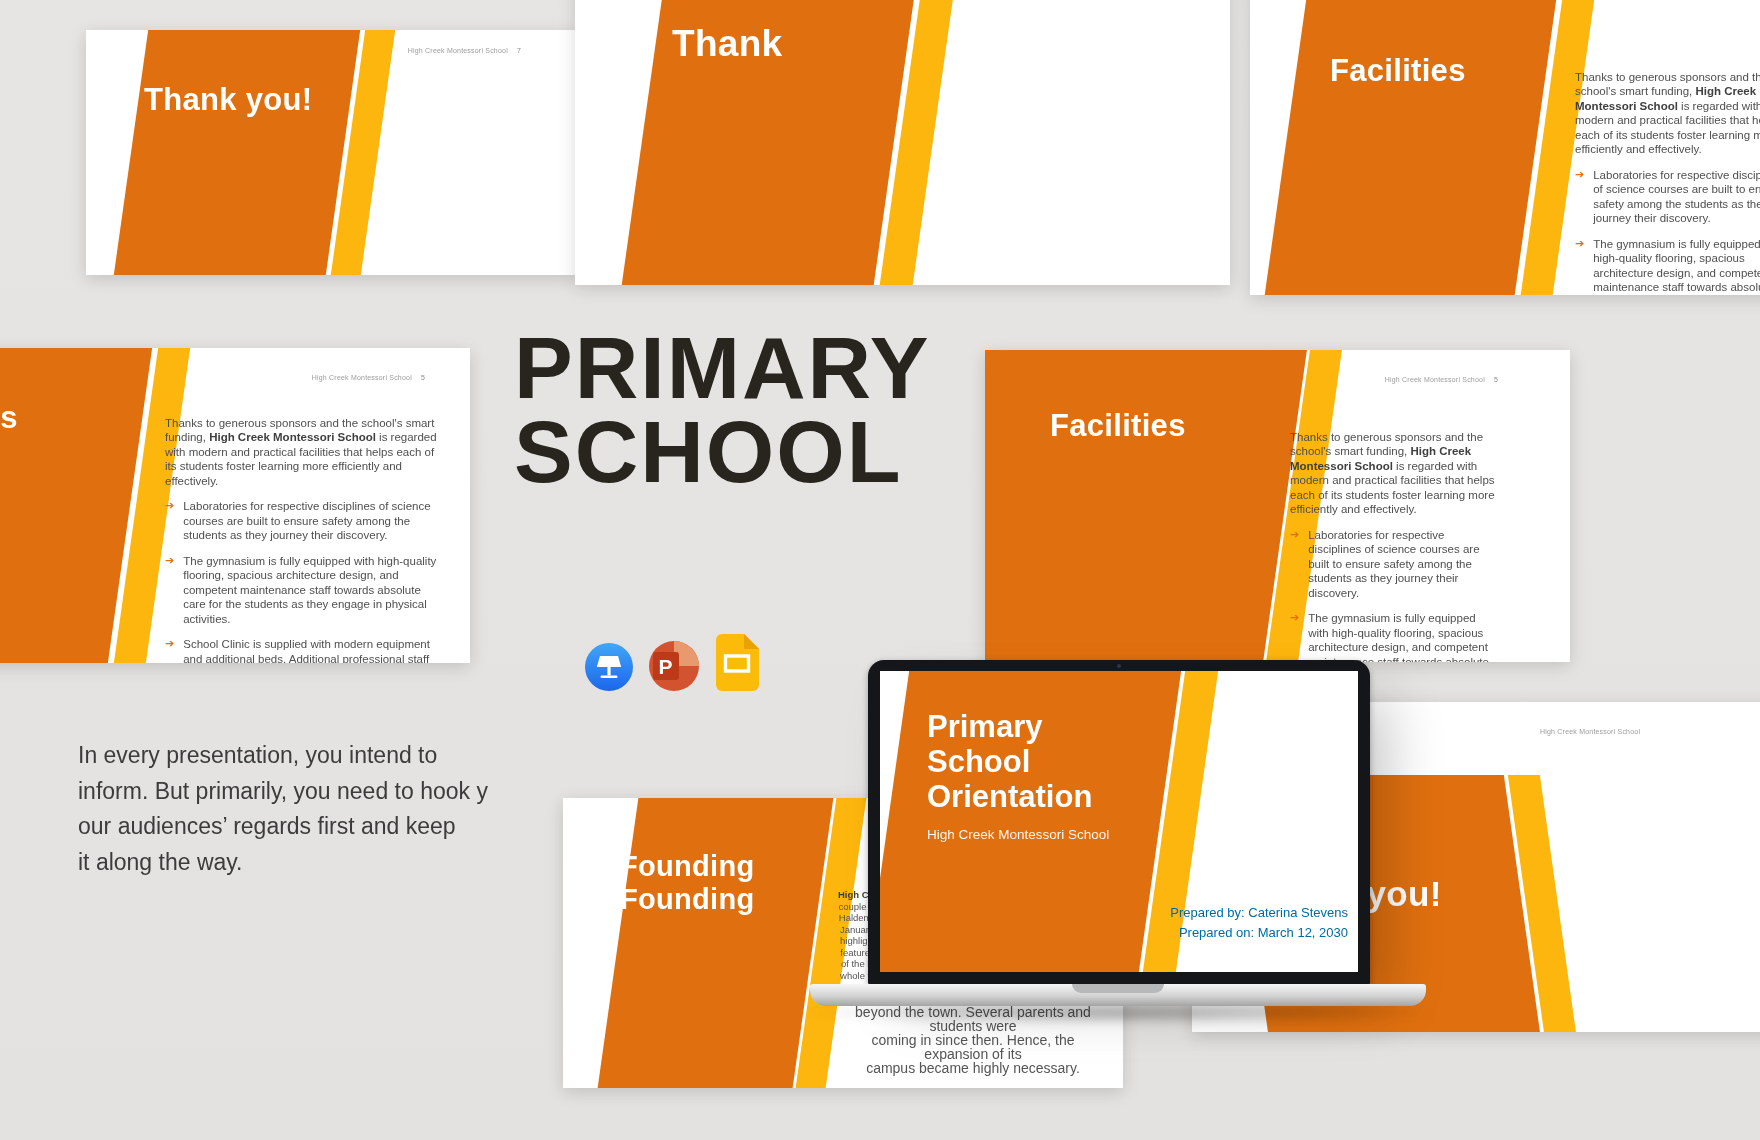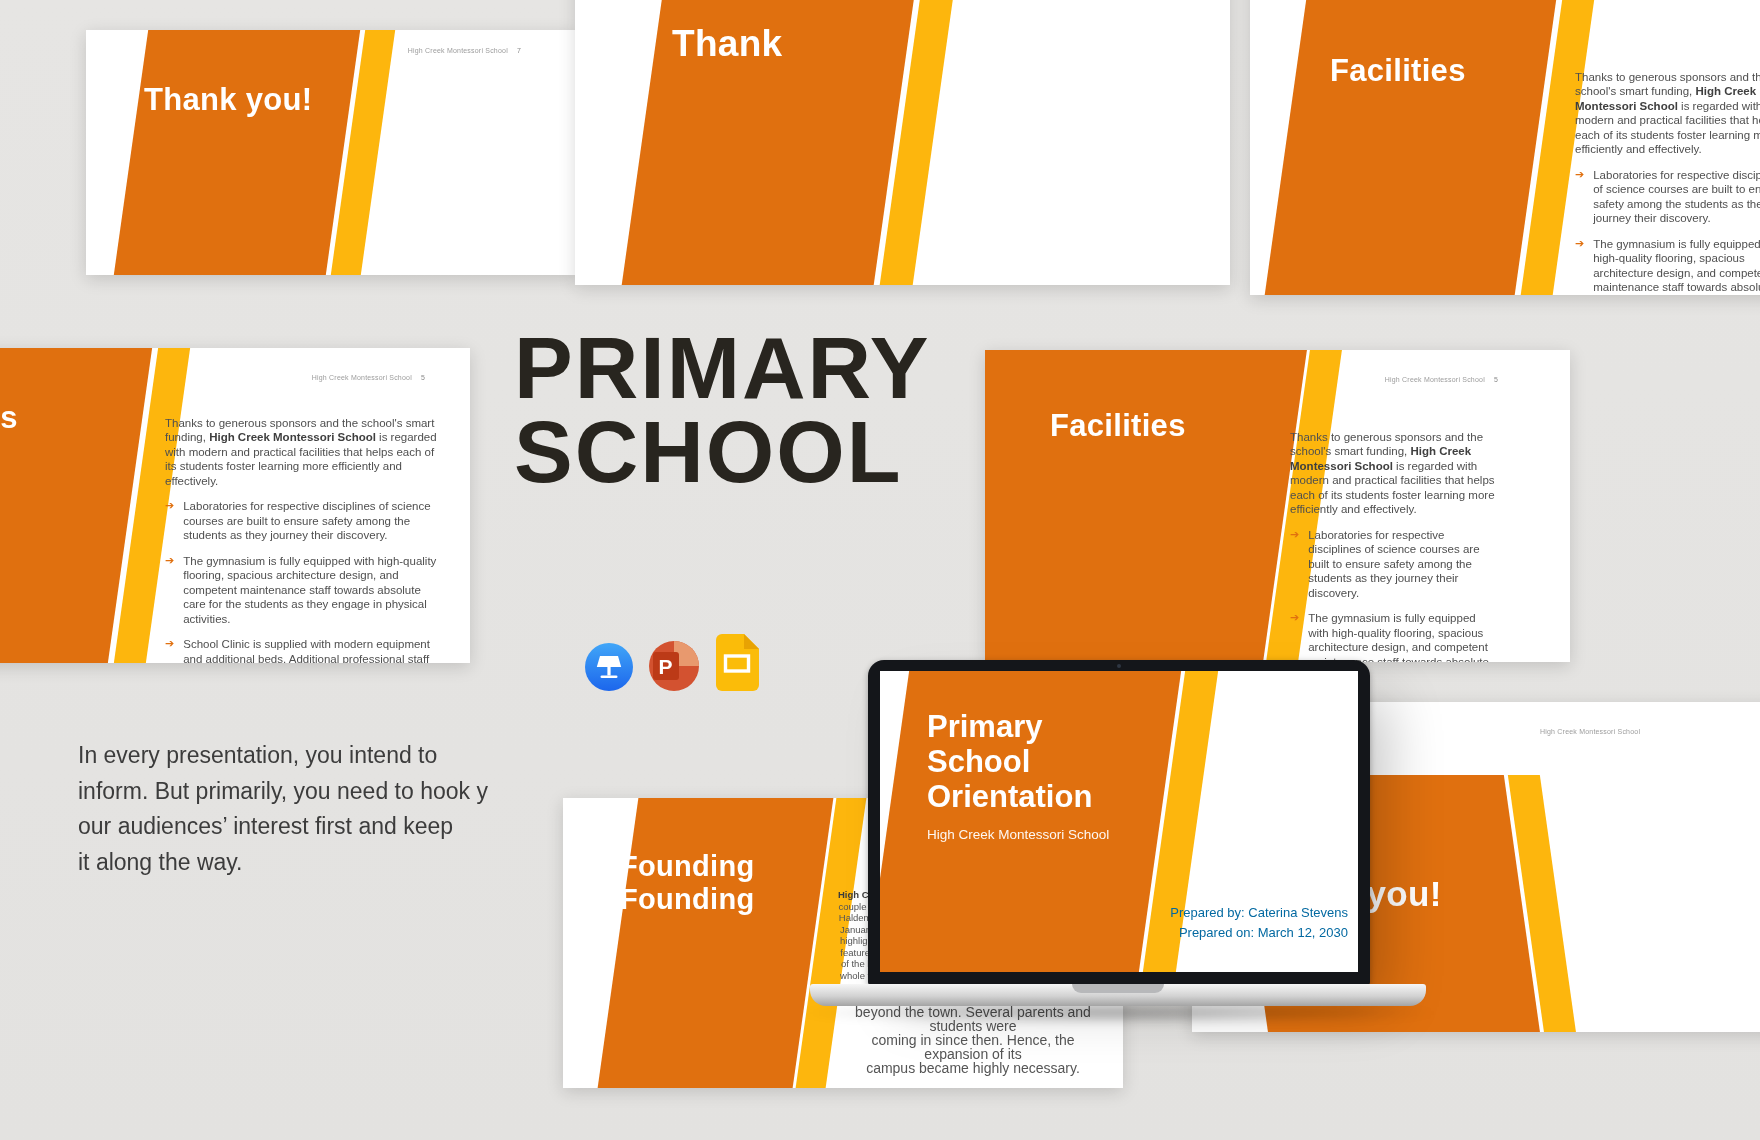--- a/index.html
+++ b/index.html
@@ -262,21 +262,21 @@
       <svg class="icon-svg" width="45" height="57" viewBox="0 0 45 57">
         <path d="M7 0 H29 L44 15 V51 a6 6 0 0 1 -6 6 H7 a6 6 0 0 1 -6 -6 V6 a6 6 0 0 1 6 -6 Z" fill="#fbbc09"></path>
         <path d="M29 0 L44 15 H29 Z" fill="#e8a303"></path>
         <rect x="10.5" y="22" width="23" height="15" fill="none" stroke="#ffffff" stroke-width="3.4"></rect>
       </svg>
     </span>
   </div>
 
   <div id="intro-paragraph" class="pre">In every presentation, you intend to
 inform. But primarily, you need to hook y
-our audiences’ interest first and keep
+our audiences’ regards first and keep
 it along the way.</div>
 
   <div id="laptop-shadow"></div>
   <div id="laptop">
     <div id="laptop-camera"></div>
     <div id="laptop-screen">
       <div class="band"></div>
       <div class="stripe"></div>
       <div class="screen-titleblock">
         <div class="screen-title pre">Primary

